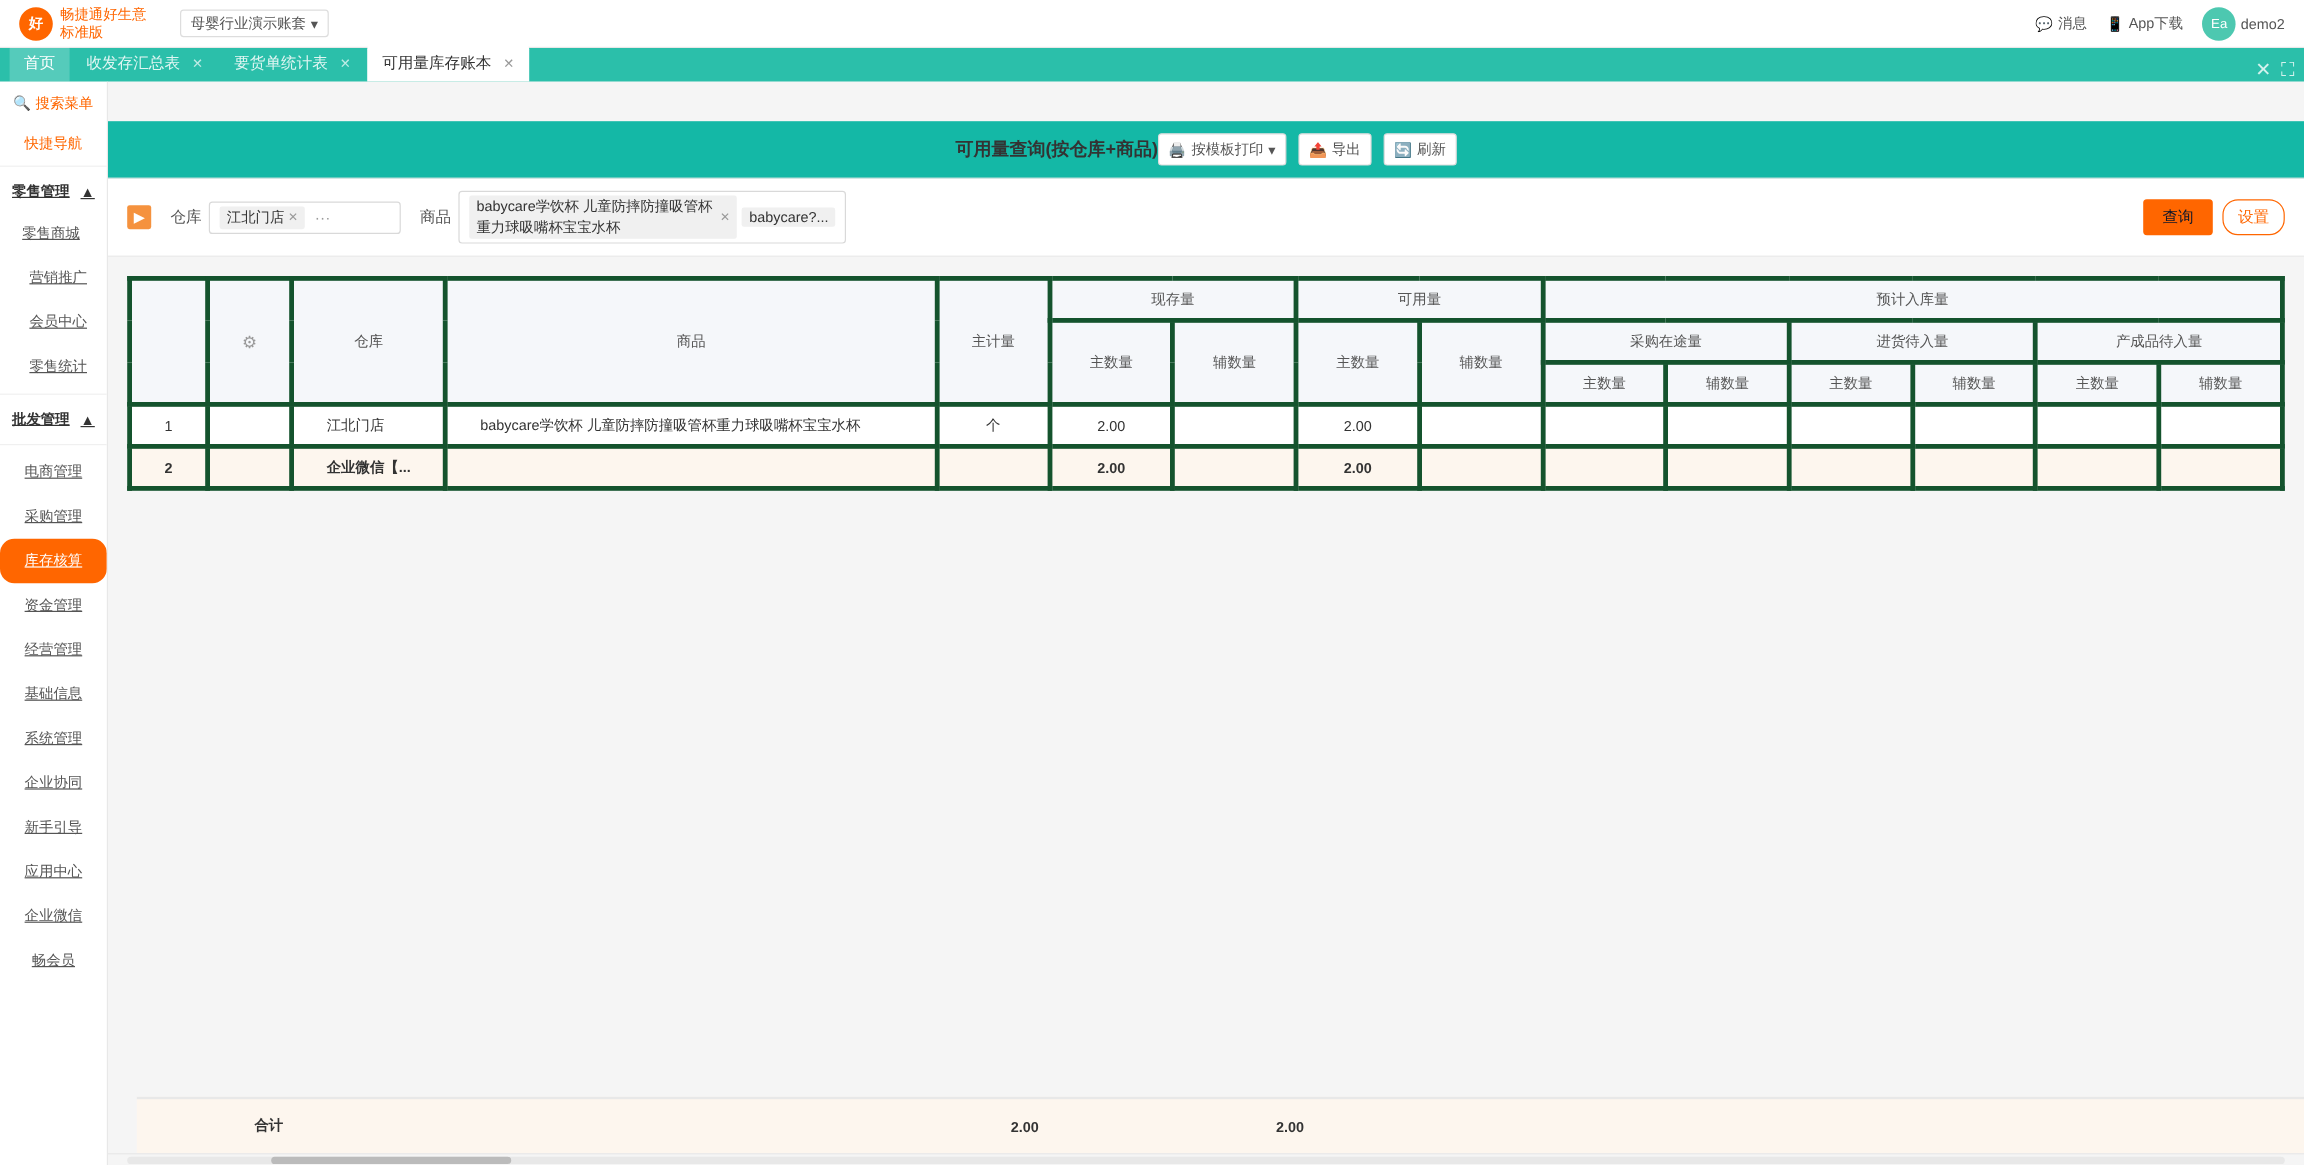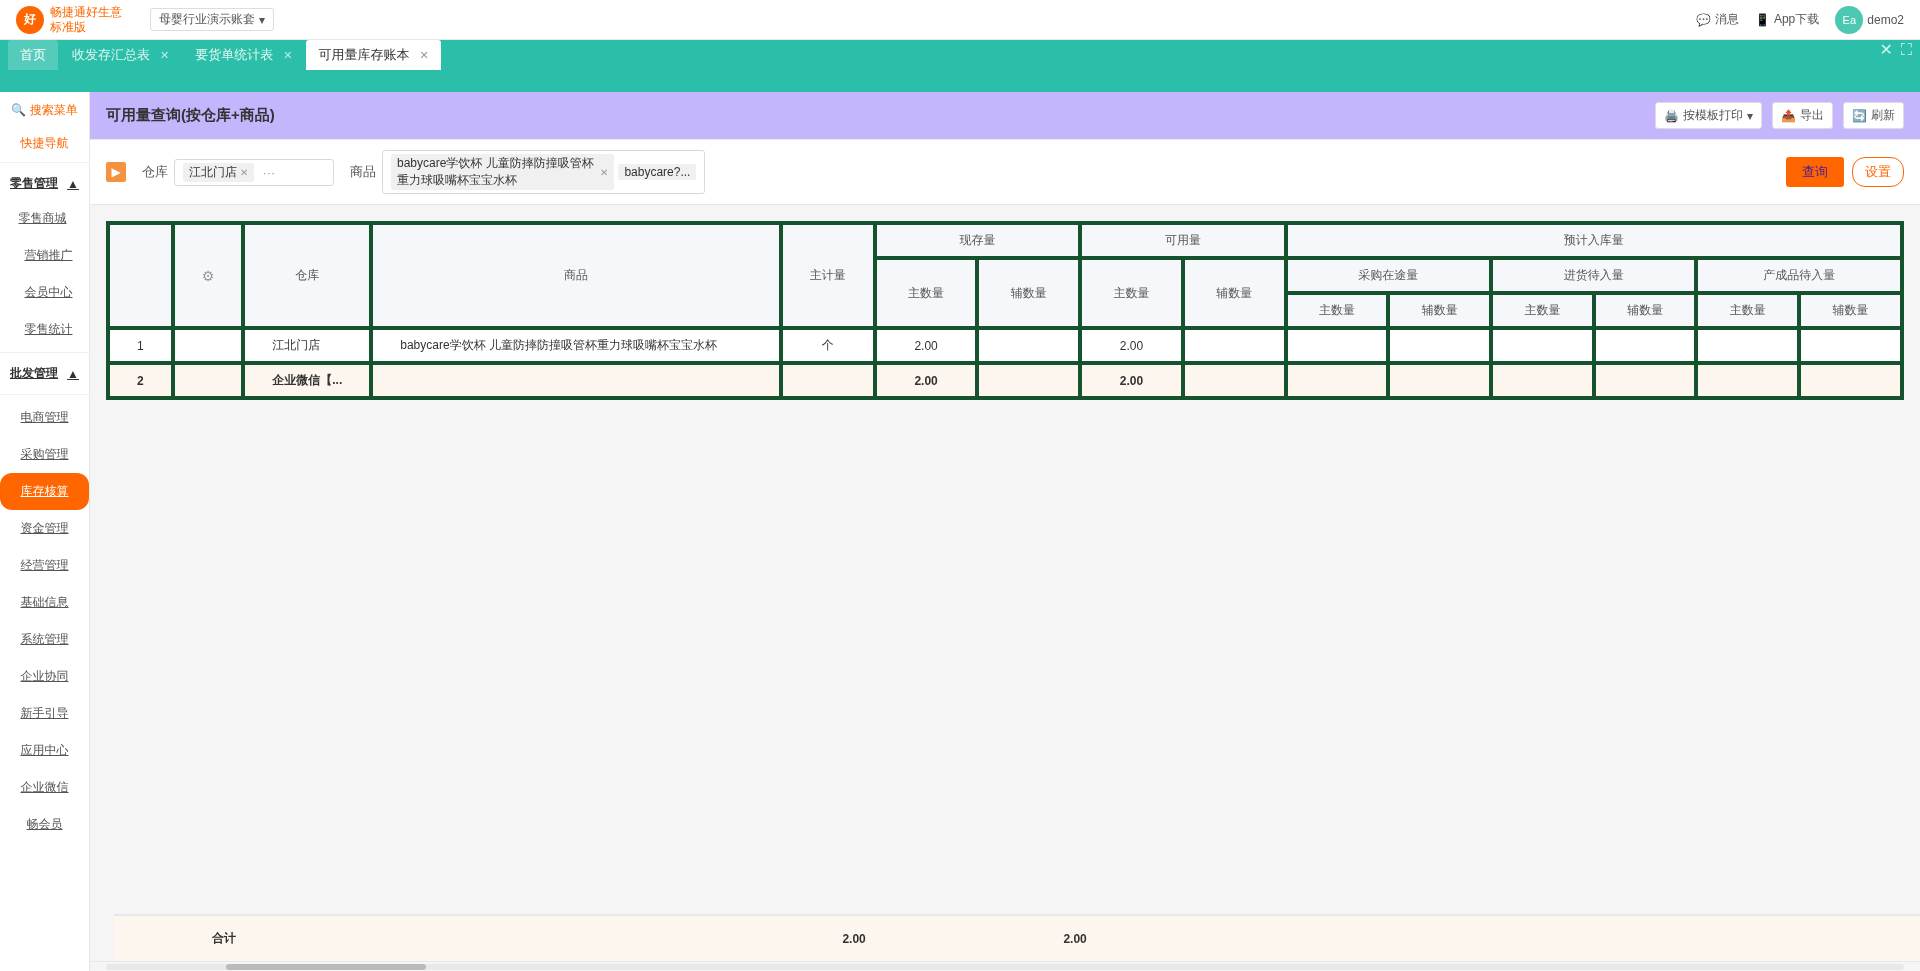--- a/index.html
+++ b/index.html
@@ -10,21 +10,21 @@
     .top-bar-left { display: flex; align-items: center; gap: 8px; }
     .logo-area { display: flex; align-items: center; gap: 6px; }
     .logo-icon { width: 28px; height: 28px; background: #ff6600; border-radius: 50%; display: flex; align-items: center; justify-content: center; color: white; font-size: 12px; font-weight: bold; }
     .logo-text { font-size: 12px; color: #ff6600; line-height: 1.2; }
     .store-selector { display: flex; align-items: center; gap: 4px; border: 1px solid #ddd; border-radius: 3px; padding: 2px 8px; font-size: 12px; color: #555; cursor: pointer; margin-left: 20px; }
     .top-bar-right { display: flex; align-items: center; gap: 16px; font-size: 12px; color: #555; }
     .top-bar-right-item { display: flex; align-items: center; gap: 4px; cursor: pointer; }
     .avatar { width: 28px; height: 28px; border-radius: 50%; background: #4dc8b0; display: flex; align-items: center; justify-content: center; color: white; font-size: 11px; }
 
     
-    .nav-tabs { background: #2bbfaa; height: 52px; display: flex; align-items: flex-start; padding: 0 8px; flex-shrink: 0; gap: 2px; font-family: Liberation Serif, serif; }
+    .nav-tabs { background: #2bbfaa; height: 28px; display: flex; align-items: flex-end; padding: 0 8px; flex-shrink: 0; gap: 2px; font-family: Liberation Serif, serif; }
     .nav-tab { padding: 0 12px; height: 30px; display: flex; align-items: center; gap: 6px; border-radius: 3px 3px 0 0; font-size: 13px; cursor: pointer; color: rgba(255,255,255,0.85); white-space: nowrap; }
     .nav-tab.active { background: #fff; color: #333; border-radius: 3px 3px 0 0; }
     .nav-tab.home { background: rgba(255,255,255,0.2); color: white; }
     .nav-tab .close-btn { font-size: 11px; color: rgba(255,255,255,0.7); margin-left: 4px; }
     .nav-tab.active .close-btn { color: #999; }
     .nav-tabs-right { margin-left: auto; display: flex; align-items: center; gap: 8px; }
     .nav-tabs-right-btn { color: white; font-size: 16px; cursor: pointer; opacity: 0.8; }
 
     
     .main-layout { display: flex; flex: 1; overflow: hidden; }
@@ -35,36 +35,36 @@
     .sidebar-nav { padding: 6px 8px; font-size: 12px; color: #ff6600; cursor: pointer; text-align: center; }
     .sidebar-item { padding: 10px 8px; font-size: 12px; color: #555; cursor: pointer; text-align: center; display: flex; align-items: center; justify-content: center; gap: 4px; text-decoration: underline; }
     .sidebar-item.active { background: #ff6600; color: white; border-radius: 12px; }
     .sidebar-item.section-header { color: #333; font-weight: bold; display: flex; justify-content: space-between; padding: 8px 10px; }
     .sidebar-divider { height: 1px; background: #f0f0f0; margin: 4px 0; }
 
     
     .content { flex: 1; overflow: hidden; display: flex; flex-direction: column; background: #f5f5f5; }
 
     
-    .page-header { background: #c4b5fd; padding: 10px 16px; display: flex; align-items: center; justify-content: space-between; border-bottom: 1px solid #e8e8e8; flex-shrink: 0; }
+    .page-header { background: #14b8a6; padding: 10px 16px; display: flex; align-items: center; justify-content: center; border-bottom: 1px solid #e8e8e8; flex-shrink: 0; margin-top: 33px; }
     .page-title { font-size: 15px; font-weight: bold; color: #333; }
     .page-actions { display: flex; align-items: center; gap: 10px; }
     .action-btn { display: flex; align-items: center; gap: 4px; font-size: 12px; color: #555; cursor: pointer; padding: 4px 8px; border-radius: 3px; border: 1px solid #ddd; background: white; }
 
     
     .filter-area { background: white; padding: 10px 16px; display: flex; align-items: center; gap: 16px; flex-shrink: 0; border-bottom: 1px solid #e8e8e8; }
     .filter-expand-btn { background: #f5923e; color: white; border: none; width: 20px; height: 20px; border-radius: 2px; cursor: pointer; display: flex; align-items: center; justify-content: center; font-size: 12px; flex-shrink: 0; }
     .filter-group { display: flex; align-items: center; gap: 6px; }
     .filter-label { font-size: 13px; color: #555; white-space: nowrap; }
     .filter-tags { display: flex; align-items: center; gap: 4px; border: 1px solid #d9d9d9; border-radius: 3px; padding: 3px 8px; min-width: 160px; }
     .filter-tag { background: #f0f0f0; border-radius: 2px; padding: 1px 6px; font-size: 12px; display: flex; align-items: center; gap: 3px; }
     .filter-tag .tag-close { color: #999; cursor: pointer; font-size: 10px; }
     .filter-dots { color: #999; cursor: pointer; padding: 0 4px; }
     .filter-right { margin-left: auto; display: flex; gap: 8px; }
-    .query-btn { background: #ff6600; color: #4c1d95; border: none; padding: 5px 16px; border-radius: 3px; cursor: pointer; font-size: 13px; }
+    .query-btn { background: #ff6600; color: #0f172a; border: none; padding: 5px 16px; border-radius: 3px; cursor: pointer; font-size: 13px; }
     .settings-btn { background: white; color: #ff6600; border: 1px solid #ff6600; padding: 5px 12px; border-radius: 13px; cursor: pointer; font-size: 13px; }
 
     
     .table-container { flex: 1; overflow: auto; padding: 0 16px 16px 16px; }
     .data-table { width: 100%; border-collapse: collapse; background: white; font-size: 12px; margin-top: 16px; }
     .data-table th, .data-table td { border: 4px solid #14532d; padding: 7px 27px; text-align: center; white-space: nowrap; }
     .data-table th { background: #f5f7fa; color: #555; font-weight: normal; }
     .data-table td { color: #333; }
     .data-table .col-settings { width: 32px; background: #f5f7fa; }
     .data-table .subtotal-row td { background: #fdf6ee; font-weight: bold; }

